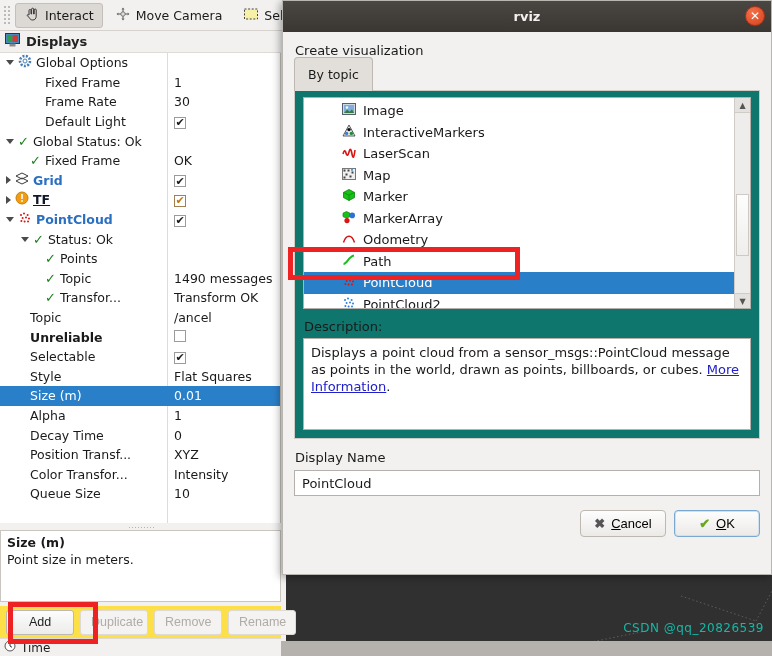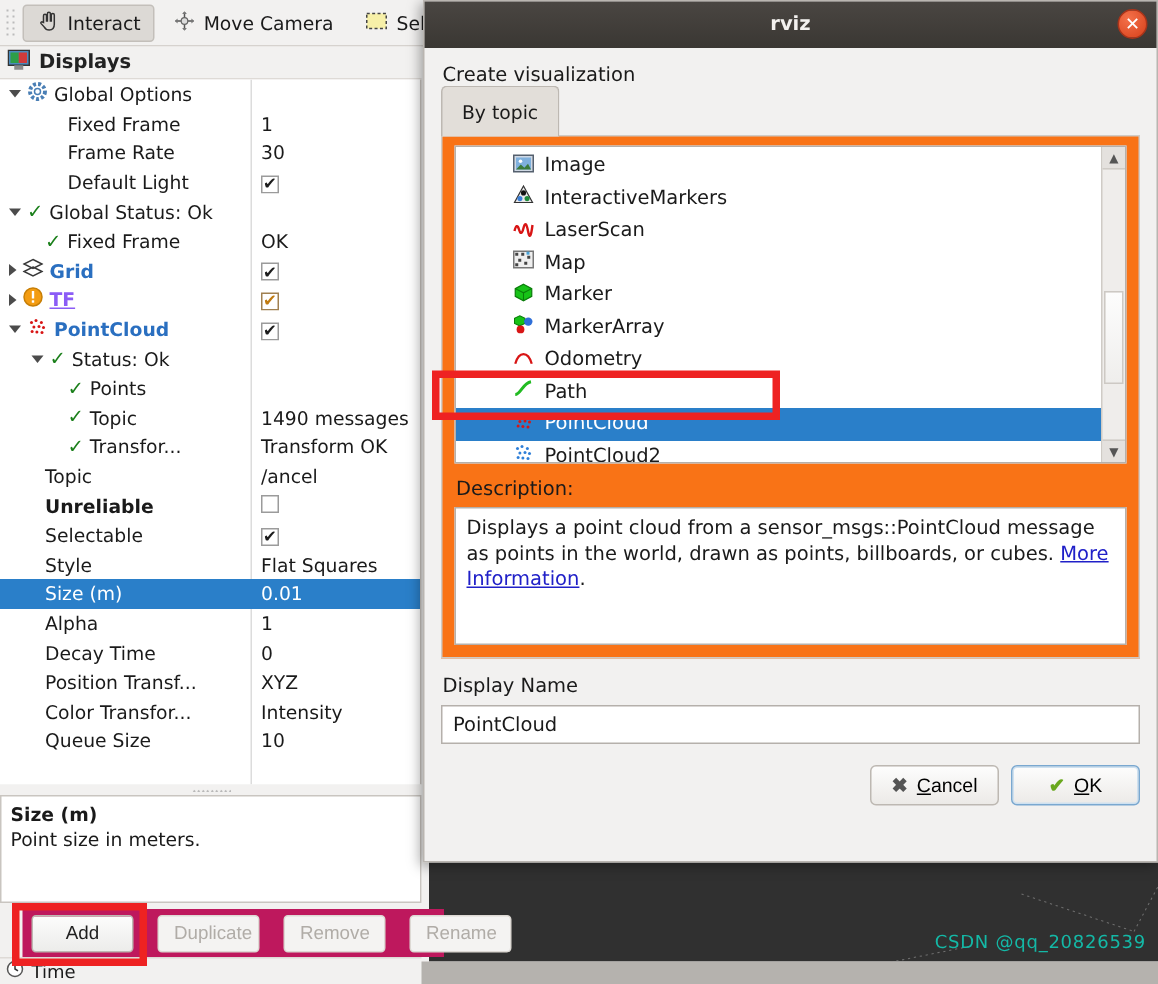--- a/index.html
+++ b/index.html
@@ -54,36 +54,36 @@
   .sep { position: absolute; left: 167px; top: 0; bottom: 0; width: 1px; background: #dcdcdc; }
   .arrow-r, .arrow-d { width: 0; height: 0; flex: 0 0 auto; }
   .arrow-r { border-left: 5px solid #4b4b4b; border-top: 4px solid transparent; border-bottom: 4px solid transparent; }
   .arrow-d { border-top: 5px solid #4b4b4b; border-left: 4px solid transparent; border-right: 4px solid transparent; }
   .chk { width: 12px; height: 12px; border: 1px solid #9b9b9b; background: #fff;
          display: inline-flex; align-items: center; justify-content: center;
          font-size: 11px; line-height: 1; color: #1c1c1c; }
   .chk.orange { color: #c07a10; border-color: #a08050; }
   .tick { color: #1a7f1a; font-weight: bold; font-size: 13px; }
   .blue { color: #2a6fc0; font-weight: bold; }
-  .orangeT { color: #8b5cf6; font-weight: bold; text-decoration: underline; }
+  .orangeT { color: #0f172a; font-weight: bold; text-decoration: underline; }
 
   .splitter { position: absolute; left: 0; top: 523px; width: 281px; height: 7px;
               background: #f2f1f0; }
   .splitter::after { content: ""; position: absolute; left: 50%; top: 3px;
               transform: translateX(-50%); width: 26px; height: 2px;
               background-image: radial-gradient(#b3b3b3 0.8px, transparent 0.8px);
               background-size: 3px 3px; }
   .helpbox {
     position: absolute; left: 0; top: 530px; width: 281px; height: 72px;
     background: #fff; border: 1px solid #c9c5c0; padding: 4px 6px;
     font-size: 12.5px; line-height: 1.35;
   }
   .helpbox b { font-weight: 700; }
-  .btnrow { position: absolute; left: 15px; top: 606px; width: 281px; height: 32px;
-            background: #be185d; display: flex; align-items: center; gap: 16px;
+  .btnrow { position: absolute; left: 0; top: 606px; width: 281px; height: 32px;
+            background: #fde047; display: flex; align-items: center; gap: 6px;
             padding-left: 6px; }
   .qbtn { height: 25px; min-width: 68px; padding: 0 10px;
           border: 1px solid #bdb8b2; border-radius: 3px;
           background: linear-gradient(#fcfcfc,#ececea);
           font-size: 12.5px; color: #1f1f1f; }
   .qbtn.dis { color: #b0aca7; background: #f4f3f2; border-color: #ddd9d4; }
   .time-strip { position: absolute; left: 0; top: 638px; width: 281px; height: 18px;
                 background: #f2f1f0; display: flex; align-items: center; gap: 5px;
                 padding-left: 4px; font-size: 12px; border-top: 1px solid #dedad6; }
 
@@ -103,21 +103,21 @@
   .titlebar { height: 31px; background: linear-gradient(#4a4642,#3a3733);
               display: flex; align-items: center; justify-content: center;
               position: relative; }
   .titlebar .t { color: #f3f1ef; font-size: 13px; font-weight: 600; }
   .closebtn { position: absolute; right: 6px; top: 5px; width: 20px; height: 20px;
               border-radius: 50%; background: radial-gradient(circle at 35% 30%, #f4714a, #d6401a);
               color: #fff; font-size: 12px; display: flex; align-items: center;
               justify-content: center; border: 1px solid #a8341a; }
   .dlg-body { padding: 10px 11px 0 11px; }
   .dlg-h { font-size: 13px; margin: 1px 0 7px 1px; }
-  .group { border: 1px solid #cfcbc6; background: #f97316; padding: 6px 8px 8px 8px; }
+  .group { border: 1px solid #cfcbc6; background: #0f766e; padding: 6px 8px 8px 8px; }
 
   .tabs { display: flex; align-items: flex-end; height: 26px; margin-bottom: -1px;
           position: relative; z-index: 2; }
   .tab { height: 34px; padding: 0 13px; display: flex; align-items: center;
          font-size: 12.5px; border: 1px solid #bdb8b2; border-bottom: none;
          border-radius: 4px 4px 0 0; background: #e2ded9; margin-right: 2px; }
   .tab.on { background: #fbfaf9; height: 26px; border-color: #bdb8b2; }
 
   .listbox { position: relative; height: 212px; background: #fff;
              border: 1px solid #b5b0ab; overflow: hidden; }

